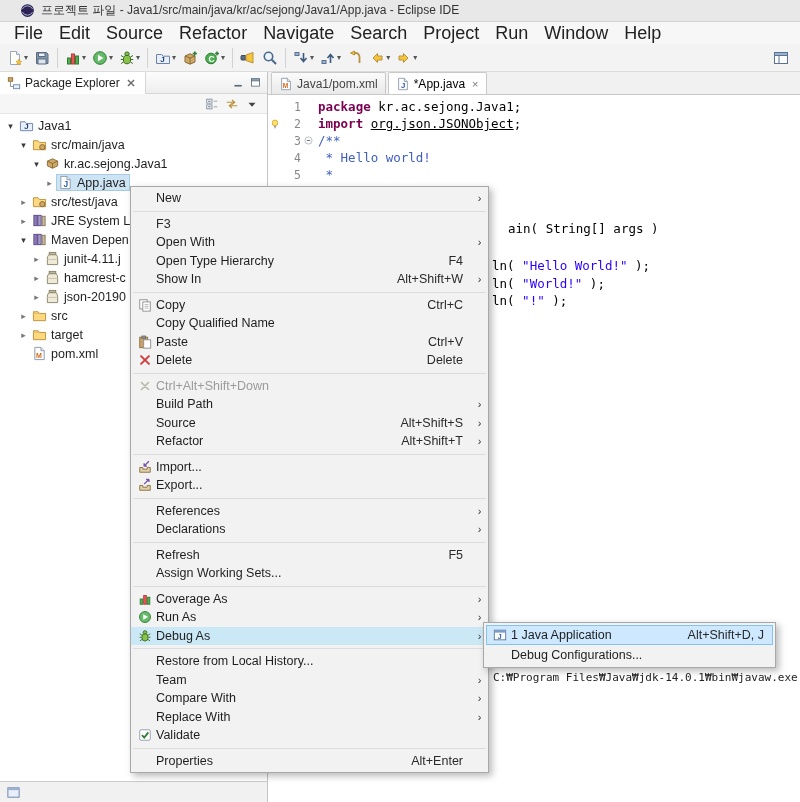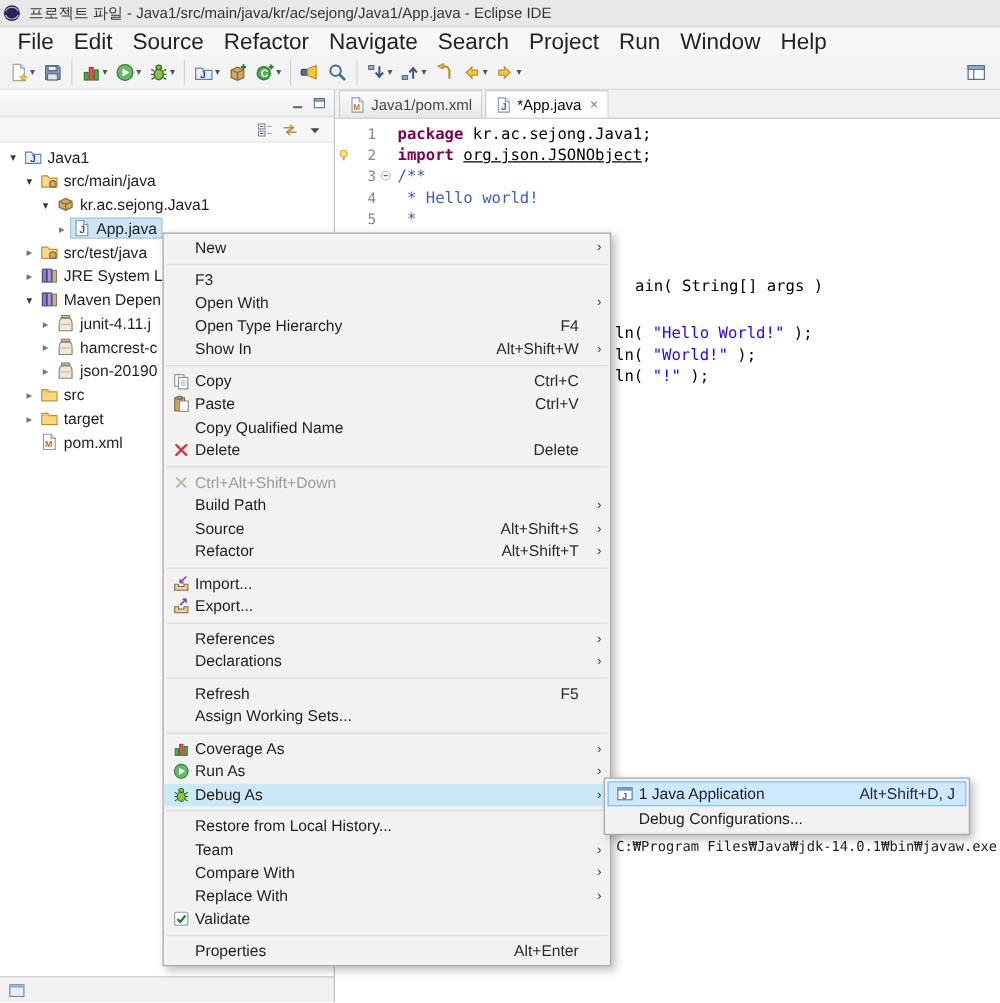--- a/index.html
+++ b/index.html
@@ -2,21 +2,21 @@
 <html><head>
 <meta charset="utf-8">
 <style>
   *{box-sizing:border-box;margin:0;padding:0}
   html,body{width:800px;height:802px}
   body{position:relative;font-family:"Liberation Sans",sans-serif;font-size:12px;color:#1e1e1e;background:#fff;overflow:hidden}
   .icon{display:inline-flex;align-items:center;justify-content:center}
   .icon svg{width:16px;height:16px;display:block}
 
   
-  .titlebar{height:22px;background:#e8e8e8;border-bottom:1px solid #d2d2d2;display:flex;align-items:center;padding:0 2px}
+  .titlebar{height:22px;background:#e8e8e8;border-bottom:1px solid #d2d2d2;display:flex;align-items:center;padding:0 20px}
   .titlebar .icon svg{width:15px;height:15px}
   .title-text{margin-left:6px;color:#333;white-space:nowrap;font-size:12px}
 
   
   .menubar{height:22px;background:#f7f7f7;display:flex;align-items:center;padding:0 6px}
   .mb-item{padding:0 8px;line-height:22px;font-size:18px;color:#222}
 
   
   .toolbar{height:28px;background:#f3f3f3;border-bottom:1px solid #dcdcdc;display:flex;align-items:center;padding:0 4px}
   .tb-btn{height:24px;display:flex;align-items:center;padding:2px 2px;border-radius:2px;margin:0 1px}
@@ -268,20 +268,35 @@
             <path d="M6 5.5v8" stroke="#5a7294"></path>
           </svg>
         </span>
       </div>
     </div>
   </div>
 
 <div class="main">
   <div class="explorer">
     <div class="exp-header">
+      <div class="exp-tab">
+        <span class="icon" id="pe-icon">
+            <svg viewBox="0 0 16 16">
+              <rect x="1.5" y="2" width="5" height="4" fill="#cfa968" stroke="#8a6a34"></rect>
+              <rect x="7.5" y="10" width="7" height="4.5" fill="#e8effa" stroke="#6a84a8"></rect>
+              <path d="M4 6v6h3.5" fill="none" stroke="#8a8a8a"></path>
+            </svg>
+          </span>
+        <span>Package Explorer</span>
+        <span class="icon" id="pe-close">
+            <svg viewBox="0 0 16 16">
+              <path d="M4.5 4.5l7 7M11.5 4.5l-7 7" stroke="#6a6a6a" stroke-width="1.6"></path>
+            </svg>
+          </span>
+      </div>
       <div class="exp-hbtns" id="pe-hbtns">
           <span class="icon">
             <svg viewBox="0 0 16 16">
               <rect x="3" y="11" width="9" height="2" fill="#5a6a78"></rect>
             </svg>
           </span>
           <span class="icon">
             <svg viewBox="0 0 16 16">
               <rect x="3" y="3.5" width="10" height="9" fill="#fff" stroke="#5a6a78"></rect>
               <rect x="3" y="3.5" width="10" height="2.5" fill="#9ab2cf" stroke="#5a6a78"></rect>
@@ -597,35 +612,35 @@
           <rect x="2" y="2" width="8.5" height="10.5" fill="#fff" stroke="#8a8a8a"></rect>
           <rect x="5.5" y="4.5" width="8.5" height="10.5" fill="#fff" stroke="#8a8a8a"></rect>
           <path d="M7.5 7.5h4.5M7.5 9.5h4.5M7.5 11.5h4.5" stroke="#b5b5b5"></path>
         </svg>
       </span>
       <span class="mi-label">Copy</span>
       <span class="mi-short">Ctrl+C</span>
       <span class="mi-arrow"></span>
     </div>
     <div class="mi">
+      <span class="mi-icon"></span>
+      <span class="mi-label">Copy Qualified Name</span>
+      <span class="mi-short"></span>
+      <span class="mi-arrow"></span>
+    </div>
+    <div class="mi">
       <span class="mi-icon">
         <svg viewBox="0 0 16 16">
           <rect x="2" y="2.5" width="9" height="12" fill="#c8a26a" stroke="#8a6a34"></rect>
           <rect x="4.5" y="1.2" width="4" height="2.6" fill="#9a9a9a" stroke="#666"></rect>
           <rect x="6.5" y="5.5" width="8" height="9.5" fill="#fff" stroke="#8a8a8a"></rect>
         </svg>
       </span>
       <span class="mi-label">Paste</span>
       <span class="mi-short">Ctrl+V</span>
-      <span class="mi-arrow"></span>
-    </div>
-    <div class="mi">
-      <span class="mi-icon"></span>
-      <span class="mi-label">Copy Qualified Name</span>
-      <span class="mi-short"></span>
       <span class="mi-arrow"></span>
     </div>
     <div class="mi">
       <span class="mi-icon">
         <svg viewBox="0 0 16 16">
           <path d="M3.5 3.5l9 9M12.5 3.5l-9 9" stroke="#d23b3b" stroke-width="2.2" stroke-linecap="round"></path>
         </svg>
       </span>
       <span class="mi-label">Delete</span>
       <span class="mi-short">Delete</span>

